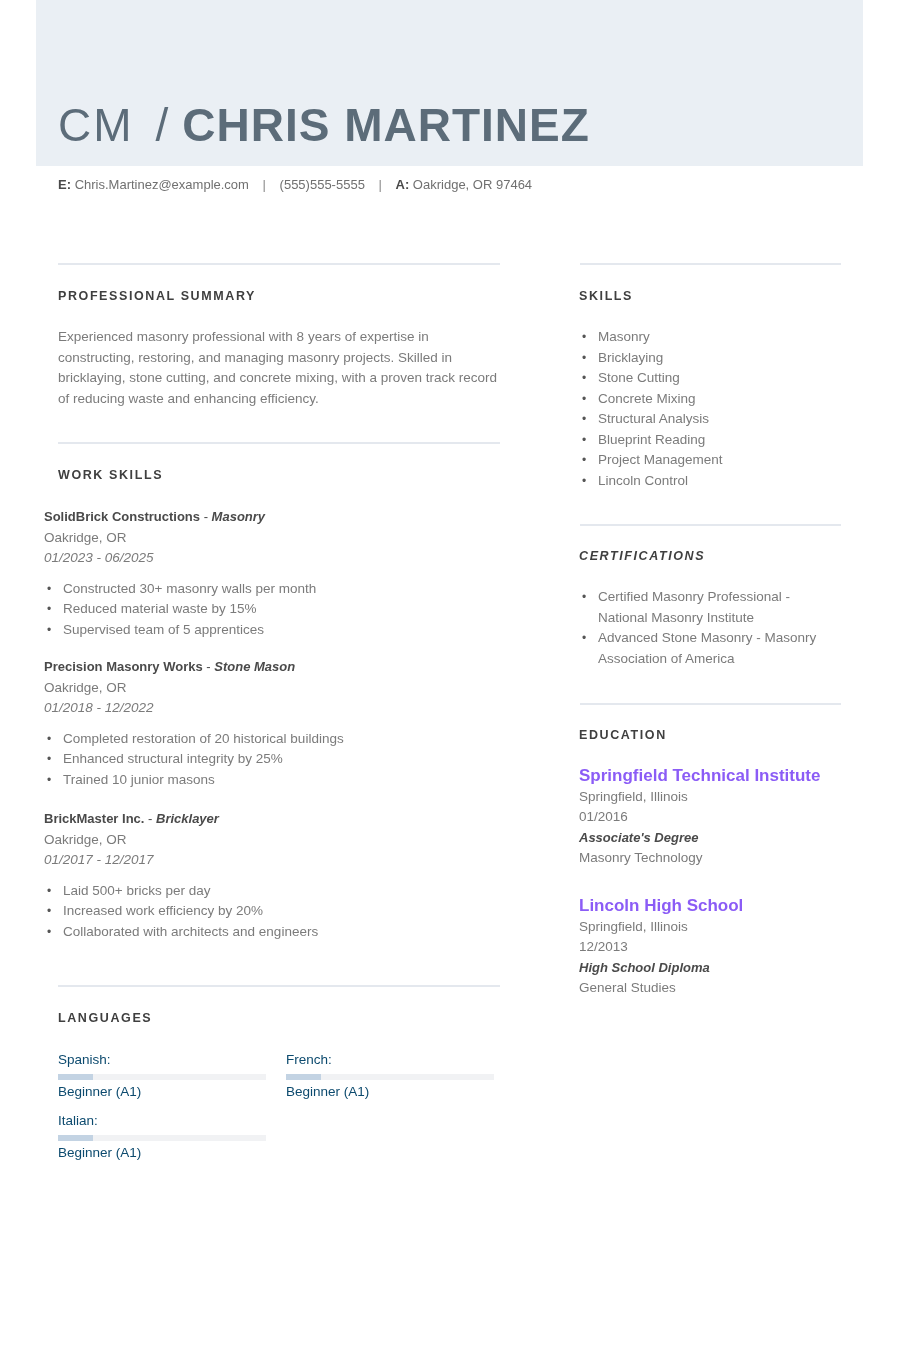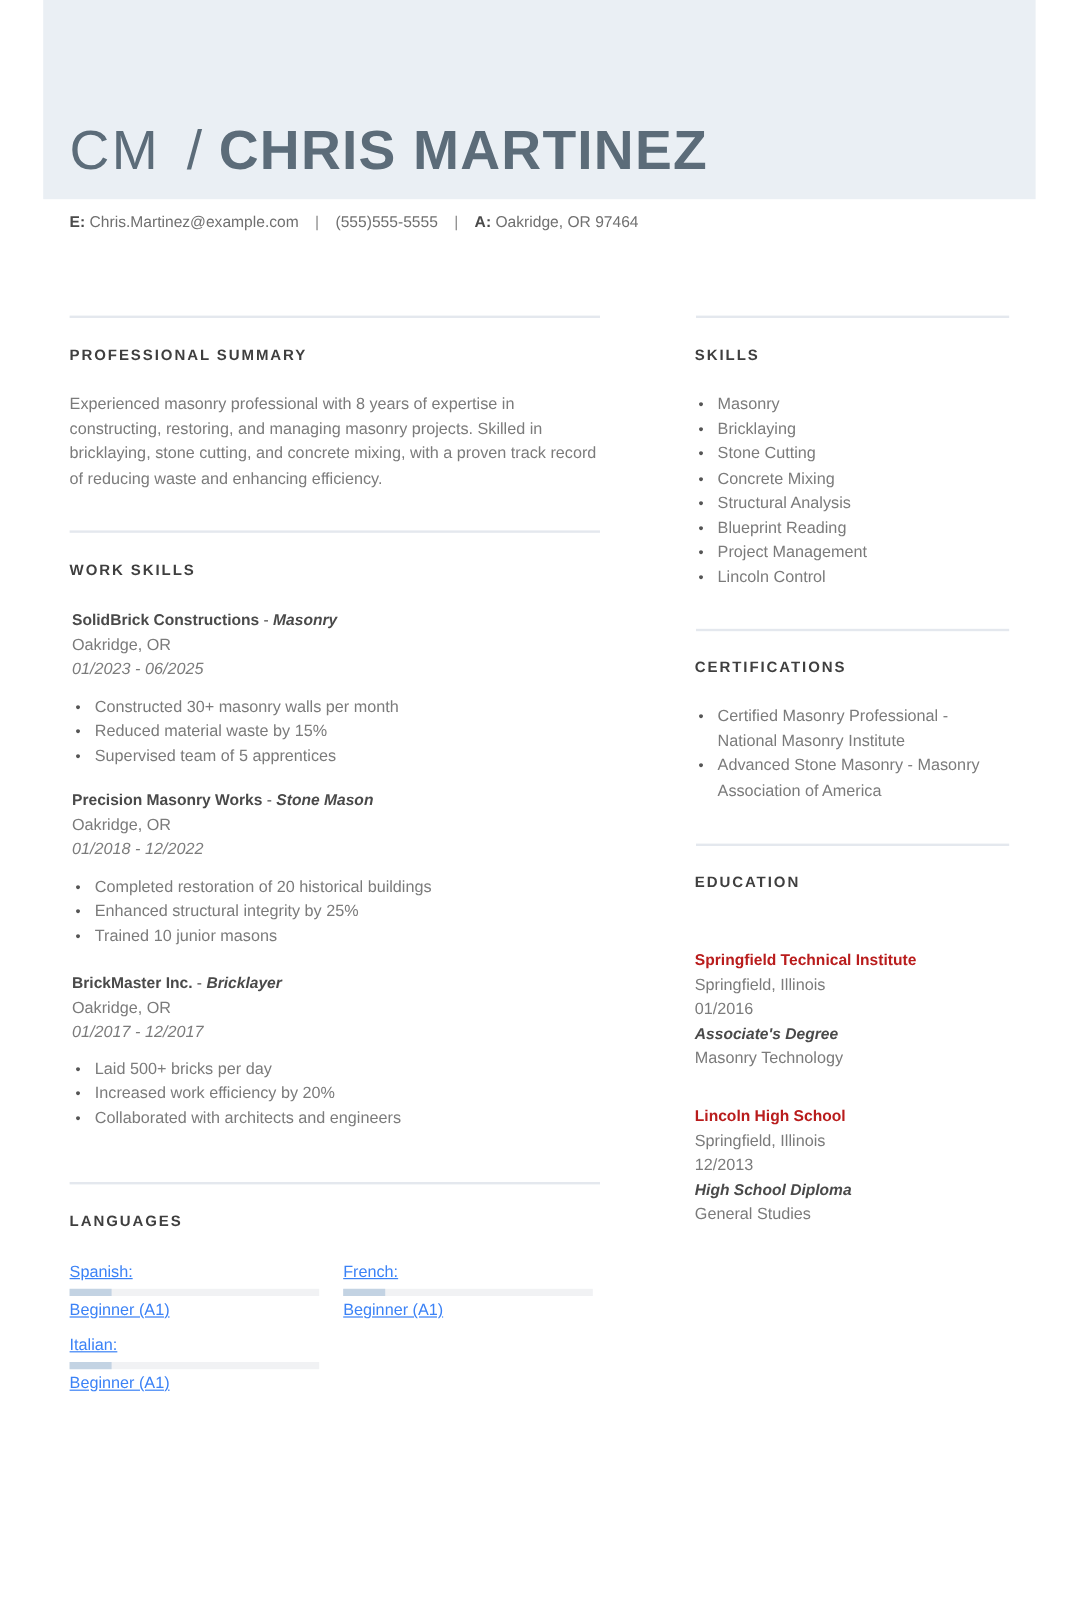--- a/index.html
+++ b/index.html
@@ -19,32 +19,32 @@
   .rule { position: absolute; height: 2px; background: #e4e8ee; }
 
   .sec-title { position: absolute; font-size: 12.5px; font-weight: bold; letter-spacing: 1.6px; color: #3f3f3f; }
 
   .para { position: absolute; font-size: 13.5px; line-height: 20.5px; color: #7b7b7b; }
 
   ul.blist { list-style: none; position: absolute; font-size: 13.5px; line-height: 20.5px; color: #7b7b7b; }
   ul.blist li { position: relative; padding-left: 19px; }
   ul.blist li::before { content: "\2022"; position: absolute; left: 3px; top: 0; color: #555; font-size: 12px; }
 
-  .job { position: absolute; left: 60px; width: 440px; font-size: 13.5px; line-height: 20.5px; }
+  .job { position: absolute; left: 44px; width: 440px; font-size: 13.5px; line-height: 20.5px; }
   .job .jhead { color: #4a4a4a; font-weight: bold; font-size: 13px; }
   .job .jhead i { font-style: italic; }
   .job .loc { color: #7b7b7b; }
   .job .dates { color: #7b7b7b; font-style: italic; }
   .job ul.blist { position: static; margin-top: 10px; }
 
   .edu { position: absolute; left: 579px; width: 270px; font-size: 13.5px; line-height: 20.5px; color: #7b7b7b; }
-  .edu .school { color: #b91c1c; font-weight: bold; font-size: 13px; margin-top: 24px; }
+  .edu .school { color: #8b5cf6; font-weight: bold; font-size: 17px; }
   .edu .degree { color: #4a4a4a; font-weight: bold; font-style: italic; font-size: 13px; }
 
-  .lang { position: absolute; width: 208px; font-size: 13.5px; color: #3b82f6; text-decoration: underline; }
+  .lang { position: absolute; width: 208px; font-size: 13.5px; color: #0c4a6e; }
   .lang .lname { line-height: 20px; }
   .lang .track { height: 6px; background: #f1f2f4; margin-top: 4px; position: relative; }
   .lang .fill { position: absolute; left: 0; top: 0; height: 6px; background: #c3d3e3; }
   .lang .level { line-height: 20px; margin-top: 2px; }
 </style>
 </head>
 <body>
 
 <div class="banner"></div>
 <div class="name-line">
@@ -133,21 +133,21 @@
   <li>Bricklaying</li>
   <li>Stone Cutting</li>
   <li>Concrete Mixing</li>
   <li>Structural Analysis</li>
   <li>Blueprint Reading</li>
   <li>Project Management</li>
   <li>Lincoln Control</li>
 </ul>
 
 <div class="rule" style="left:580px; top:524px; width:261px;"></div>
-<div class="sec-title" style="left:579px; top:549px;">CERTIFICATIONS</div>
+<div class="sec-title" style="left:579px; top:549px;font-style:italic;">CERTIFICATIONS</div>
 <ul class="blist" style="left:579px; top:587px; width:262px;">
   <li>Certified Masonry Professional - National Masonry Institute</li>
   <li>Advanced Stone Masonry - Masonry Association of America</li>
 </ul>
 
 <div class="rule" style="left:580px; top:703px; width:261px;"></div>
 <div class="sec-title" style="left:579px; top:728px;">EDUCATION</div>
 
 <div class="edu" style="top:766px;">
   <div class="school">Springfield Technical Institute</div>

